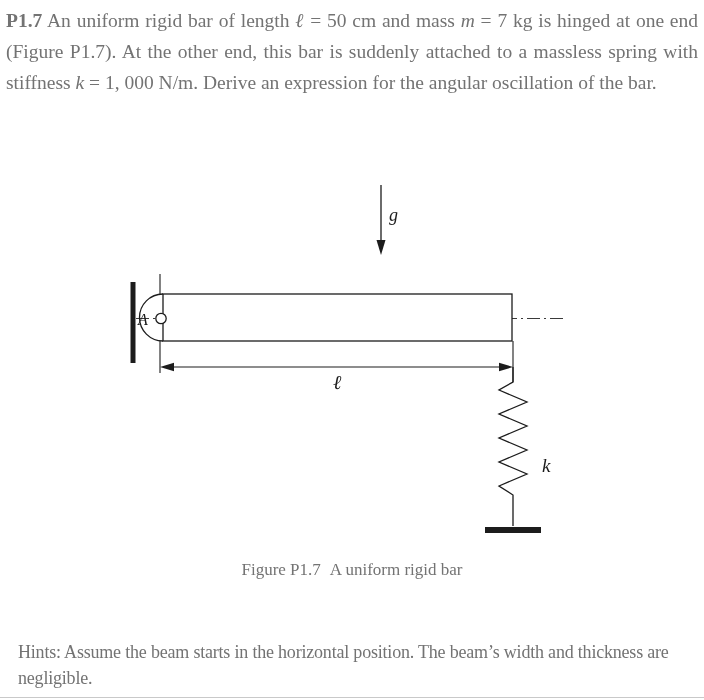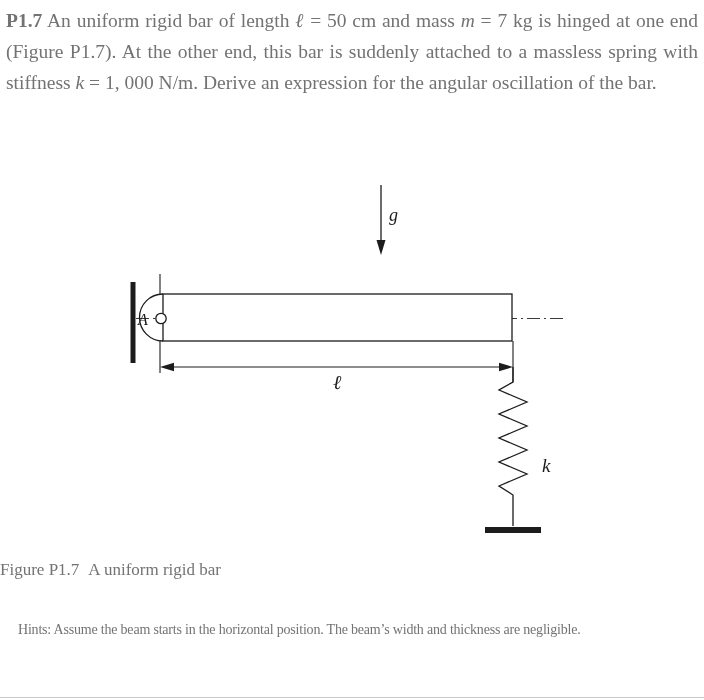--- a/index.html
+++ b/index.html
@@ -37,30 +37,31 @@
   .math {
     font-family: "Liberation Serif", serif;
     font-style: italic;
     fill: #1c1c1c;
   }
   .caption {
     position: absolute;
     top: 560px;
     left: 0;
     width: 704px;
+    text-align: center;
     font-size: 17px;
   }
   .caption .cap2 { margin-left: 9px; }
   .hints {
     position: absolute;
-    top: 620px;
+    top: 640px;
     left: 18px;
     width: 674px;
     margin: 0;
-    font-size: 14px;
+    font-size: 18px;
     line-height: 1.42;
     letter-spacing: -0.2px;
   }
   .bottom-rule {
     position: absolute;
     top: 697px;
     left: 0;
     width: 704px;
     height: 1px;
     background: #c9c9c9;

